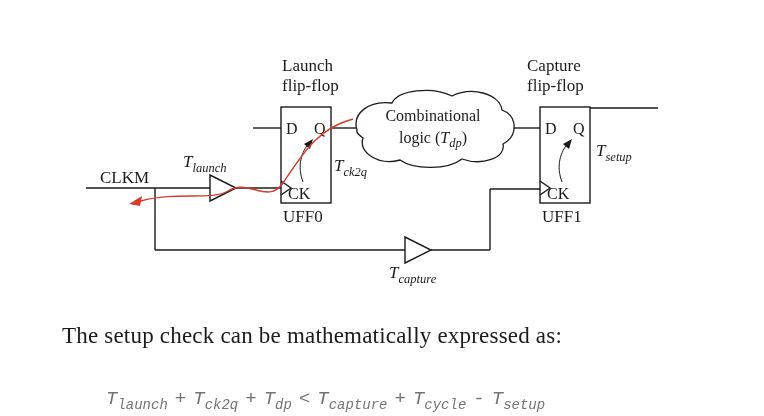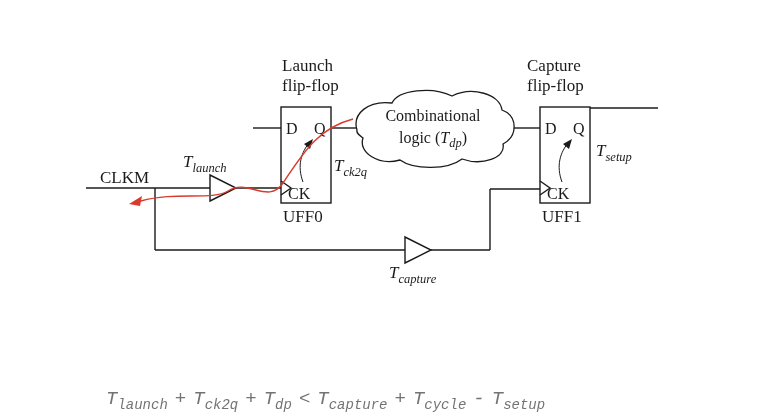--- a/index.html
+++ b/index.html
@@ -78,18 +78,19 @@
 
     <text x="183" y="127" class="lbl"><tspan>T</tspan><tspan dy="5" class="sub">launch</tspan></text>
     <text x="334" y="131" class="lbl"><tspan>T</tspan><tspan dy="5" class="sub">ck2q</tspan></text>
     <text x="596" y="116" class="lbl"><tspan>T</tspan><tspan dy="5" class="sub">setup</tspan></text>
     <text x="389" y="238" class="lbl"><tspan>T</tspan><tspan dy="5" class="sub">capture</tspan></text>
 
     <path class="redpath" d="M 353 79 C 318 88 303 113 283 143 C 268 165 248 138 228 151 C 212 161 176 151 141 161"></path>
     <polygon points="129,164 142,156 140,166" fill="#d93a2b"></polygon>
   </svg>
 
+  <div class="caption">The setup check can be mathematically expressed as:</div>
 
   <div class="formula">
     <span class="term"><span>T</span><sub>launch</sub></span><span class="op">+</span><span class="term"><span>T</span><sub>ck2q</sub></span><span class="op">+</span><span class="term"><span>T</span><sub>dp</sub></span><span class="op">&lt;</span><span class="term"><span>T</span><sub>capture</sub></span><span class="op">+</span><span class="term"><span>T</span><sub>cycle</sub></span><span class="op">-</span><span class="term"><span>T</span><sub>setup</sub></span>
   </div>
 
 </div>
 
 </body></html>

